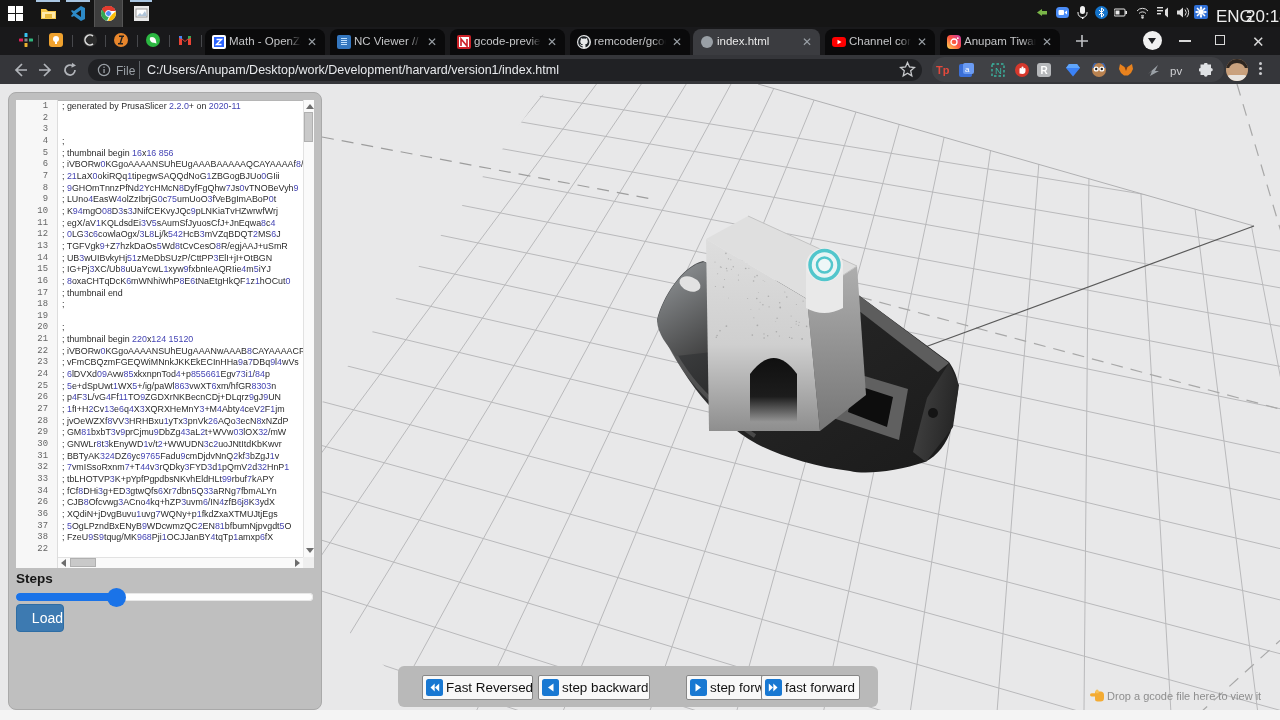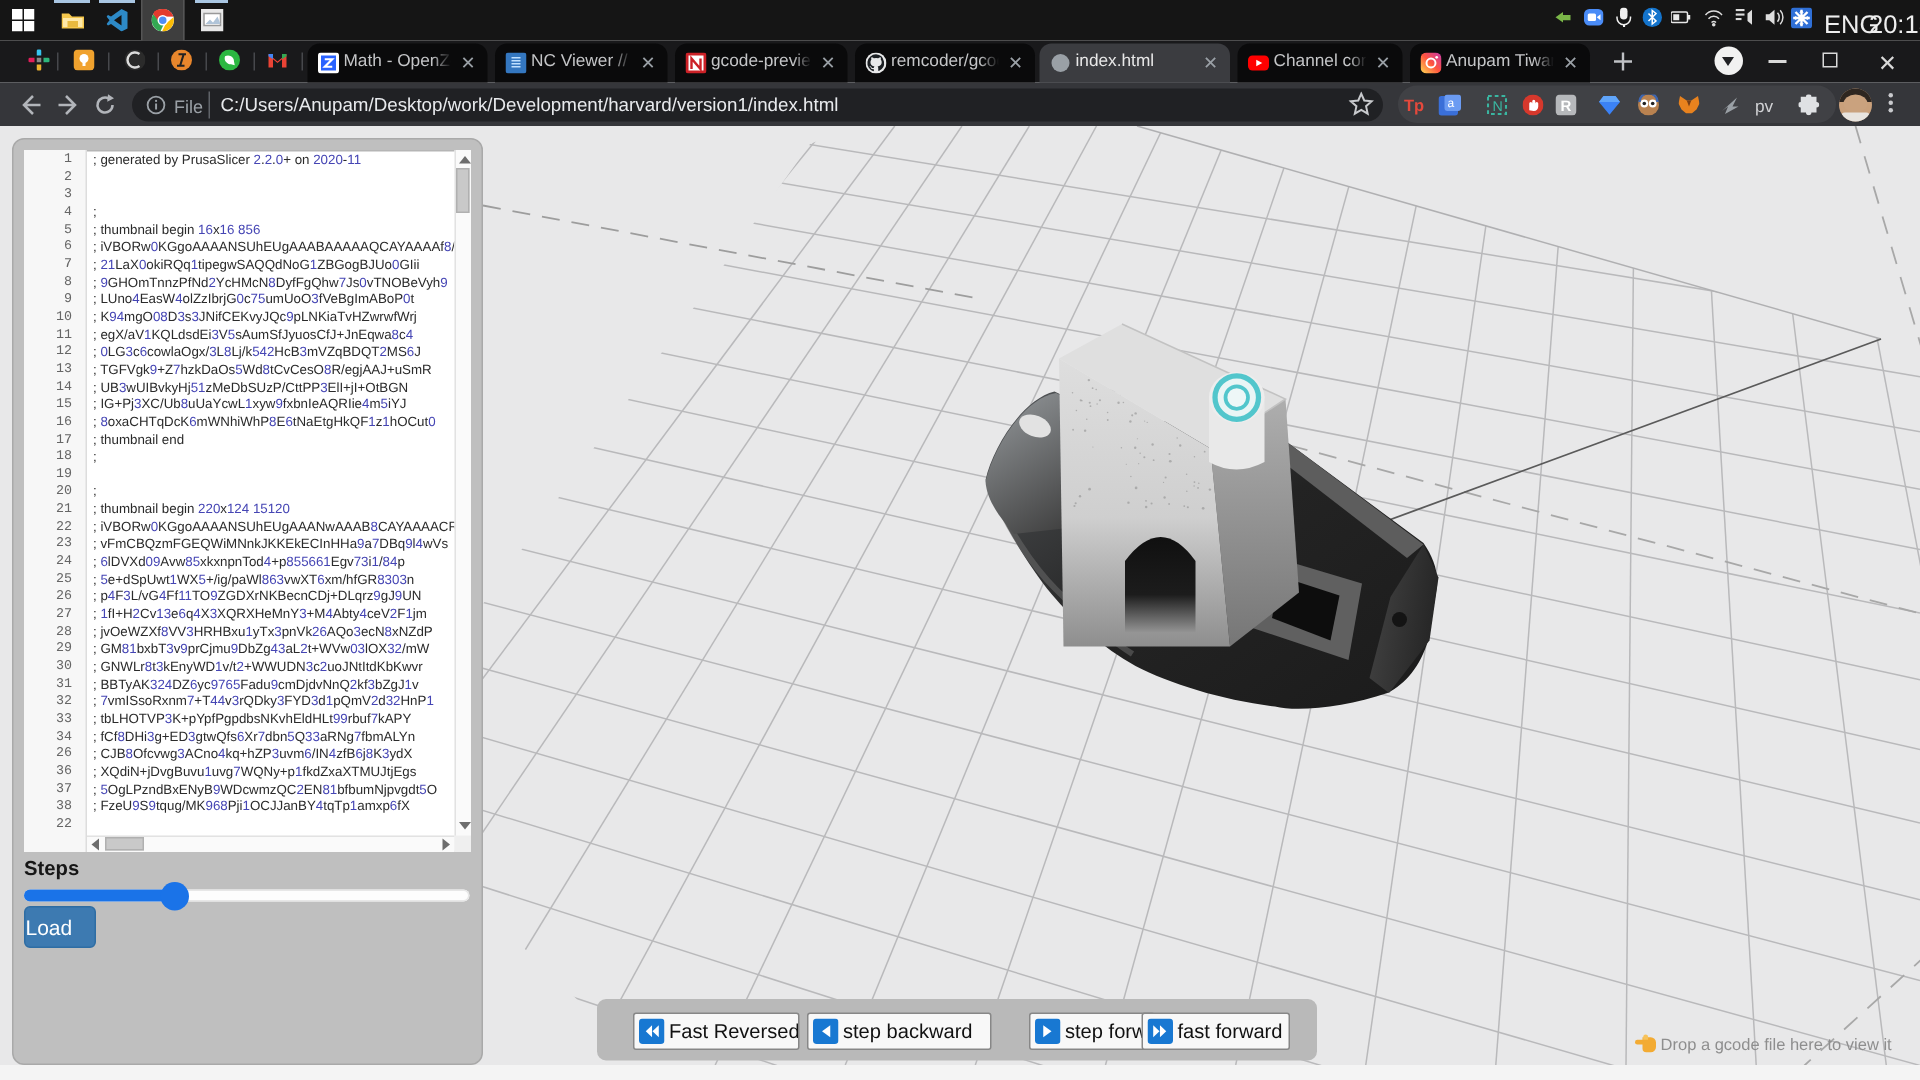--- a/index.html
+++ b/index.html
@@ -19,21 +19,21 @@
 #codearea b{font-weight:normal;color:#4545b4}
 .sbv{position:absolute;left:303px;top:100px;width:11px;height:468px;background:#fafafa;border-left:1px solid #e2e2e2}
 .sbh{position:absolute;left:58px;top:557px;width:245px;height:11px;background:#fafafa;border-top:1px solid #e2e2e2}
 .thumbv{position:absolute;left:304px;top:112px;width:9px;height:30px;background:#c9c9c9;border:1px solid #b0b0b0}
 .thumbh{position:absolute;left:70px;top:558px;width:26px;height:9px;background:#c9c9c9;border:1px solid #b0b0b0}
 .arr{position:absolute;width:0;height:0}
 #steps{position:absolute;left:16px;top:571px;font-size:13.5px;font-weight:bold;color:#161616}
 #slider{position:absolute;left:16px;top:593px;width:297px;height:8px;border-radius:4px;background:#fdfdfd;box-shadow:inset 0 0 0 1px #e7e7e7}
 #sliderfill{position:absolute;left:16px;top:593px;width:101px;height:8px;border-radius:4px;background:#1a73e8}
 #sliderthumb{position:absolute;left:107px;top:588px;width:19px;height:19px;border-radius:50%;background:#1a73e8}
-#loadbtn{position:absolute;left:16px;top:604px;width:48px;height:28px;background:#3d7ab1;border:1px solid #2e6da4;border-radius:4px;color:#fff;font-size:14px;text-align:left;line-height:26px}
+#loadbtn{position:absolute;left:16px;top:604px;width:48px;height:28px;background:#3d7ab1;border:1px solid #2e6da4;border-radius:4px;color:#fff;font-size:14px;text-align:right;line-height:26px}
 #ctlbar{position:absolute;left:398px;top:666px;width:480px;height:41px;background:#b9b9b9;border-radius:6px}
 .cbtn{position:absolute;top:675px;height:25px;background:#f8f8f8;border:1px solid #878787;border-radius:2px;font-size:13.4px;color:#111;display:flex;align-items:center;padding:0 4px 0 3px;white-space:nowrap;overflow:hidden}
 .cbtn svg{margin-right:3px;flex-shrink:0}
 #droptext{position:absolute;top:689px;left:1090px;font-size:11px;color:#8e8e8e;white-space:nowrap}
 .pin{position:absolute;top:33px;width:15px;height:15px}
 .sep{position:absolute;top:35px;width:1px;height:12px;background:#47484c}
 .trayico{position:absolute;top:5px}
 </style></head><body>
 
 <div id="taskbar"></div>
@@ -258,21 +258,21 @@
   <div id="steps">Steps</div>
   <div id="slider"></div>
 <div id="sliderfill"></div>
 <div id="sliderthumb"></div>
   <div id="loadbtn">Load</div>
   <div id="ctlbar"></div>
   <div class="cbtn" style="left:422px;width:111px"><svg width="17" height="17" viewBox="0 0 17 17" style="">
       <rect width="17" height="17" rx="2.5" fill="#1878d2"></rect>
       <path d="M8.7,4.5 L4.5,8.5 L8.7,12.5 Z M13.2,4.5 L9,8.5 L13.2,12.5 Z" fill="#fff"></path>
     </svg>Fast Reversed</div>
-<div class="cbtn" style="left:538px;width:123px"><svg width="17" height="17" viewBox="0 0 17 17" style="">
+<div class="cbtn" style="left:538px;width:112px"><svg width="17" height="17" viewBox="0 0 17 17" style="">
       <rect width="17" height="17" rx="2.5" fill="#1878d2"></rect>
       <path d="M11.5,4.5 L6,8.5 L11.5,12.5 Z" fill="#fff"></path>
     </svg>step backward</div>
 <div class="cbtn" style="left:686px;width:84px"><svg width="17" height="17" viewBox="0 0 17 17" style="">
       <rect width="17" height="17" rx="2.5" fill="#1878d2"></rect>
       <path d="M5.5,4.5 L11,8.5 L5.5,12.5 Z" fill="#fff"></path>
     </svg>step forward</div>
 <div class="cbtn" style="left:761px;width:99px"><svg width="17" height="17" viewBox="0 0 17 17" style="">
       <rect width="17" height="17" rx="2.5" fill="#1878d2"></rect>
       <path d="M3.8,4.5 L8,8.5 L3.8,12.5 Z M8.3,4.5 L12.5,8.5 L8.3,12.5 Z" fill="#fff"></path>

